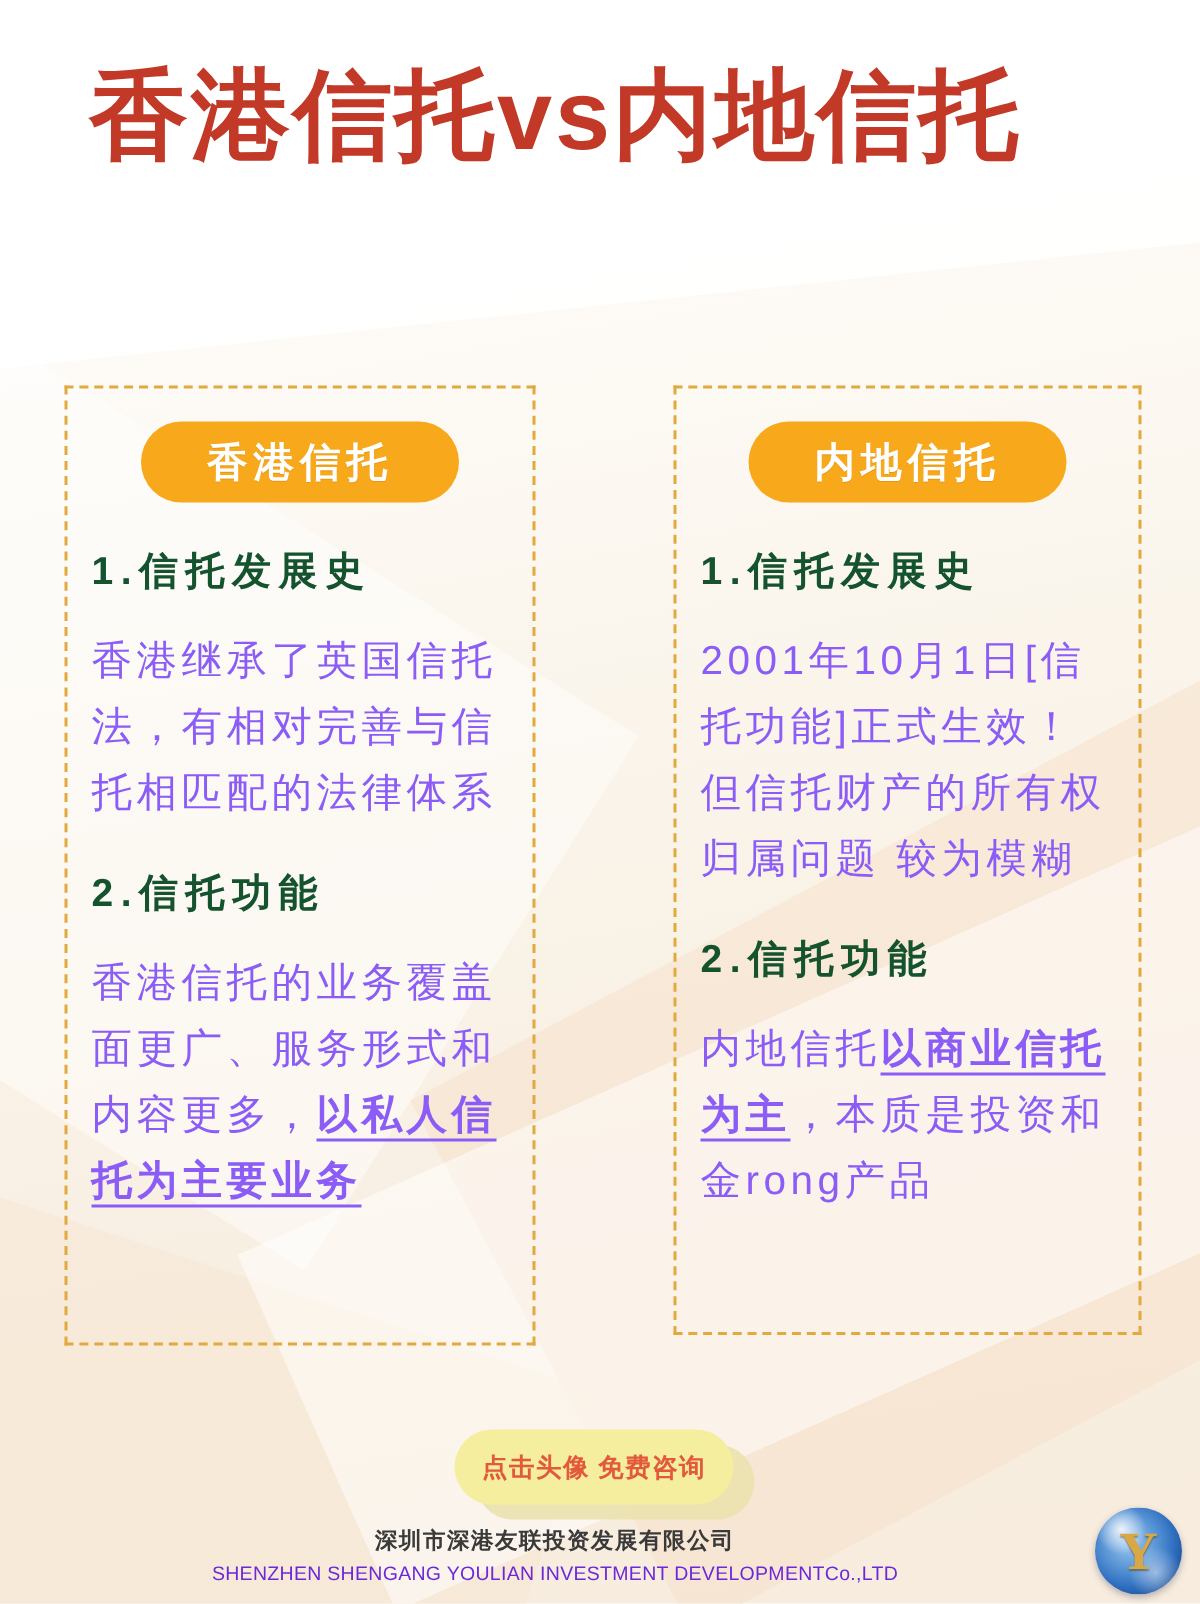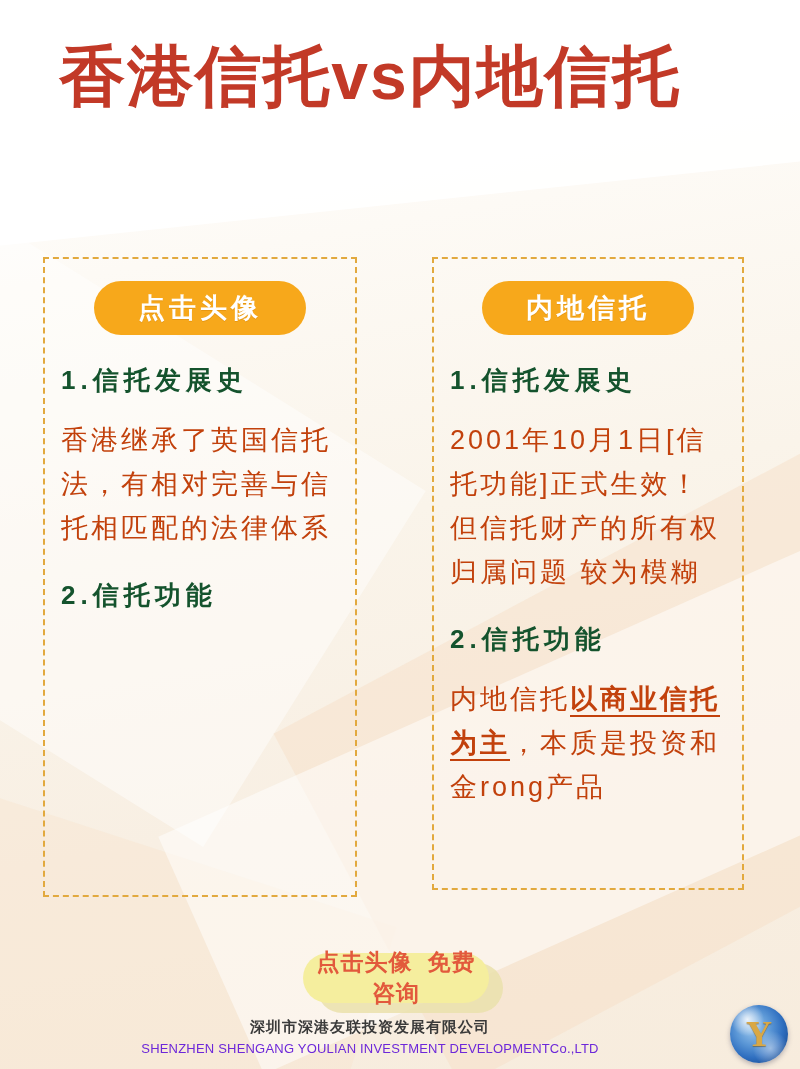--- a/index.html
+++ b/index.html
@@ -21,52 +21,52 @@
     text-align:center;font-size:66px;line-height:92px;font-weight:900;
     color:#C23927;letter-spacing:2px;margin:0;
   }
 
   .column-box{
     position:absolute;box-sizing:border-box;
     border:2px dashed #E2A93E;
     padding:22px 14px 0 14px;
   }
   .box-left{left:43px;top:257px;width:314px;height:640px;}
-  .box-right{left:432px;top:257px;width:312px;height:633px;}
+  .box-right{left:449px;top:257px;width:312px;height:633px;}
 
   .column-badge{
     width:212px;height:54px;margin:0 auto;
     background:#F7A81B;border-radius:28px;
     display:flex;align-items:center;justify-content:center;
     color:#ffffff;font-size:27px;font-weight:bold;letter-spacing:4px;
     text-shadow:0 1px 0 rgba(200,120,0,.35);
   }
   .section-heading{
     margin:28px 0 0 2px;
     color:#14532d;font-size:26px;font-weight:bold;letter-spacing:5px;
   }
   .section-body{
     margin:20px 0 0 2px;
-    color:#c2410c;font-size:27px;line-height:44px;letter-spacing:3px;
+    color:#8b5cf6;font-size:27px;line-height:44px;letter-spacing:3px;
     word-break:break-all;
   }
   .underline-strong{
     font-weight:bold;
     text-decoration:underline;
     text-decoration-thickness:2px;
     text-underline-offset:7px;
   }
 
   .cta-button{
     position:absolute;left:303px;top:953px;width:186px;height:50px;
     background:#F5EE9E;border-radius:26px;border:none;
     display:flex;align-items:center;justify-content:center;
-    color:#E2593C;font-size:23px;font-weight:bold;letter-spacing:1px;
+    color:#E2593C;font-size:17px;font-weight:bold;letter-spacing:1px;
     cursor:pointer;z-index:2;
-    font-family:Liberation Mono, monospace;
+    font-family:Liberation Serif, serif;
   }
   .cta-shadow{
     position:absolute;left:317px;top:963px;width:186px;height:50px;
     background:#EAE0AC;border-radius:26px;z-index:1;opacity:.85;
   }
 
   .footer{
     position:absolute;left:0;top:1018px;width:740px;text-align:center;z-index:2;
   }
   .footer-cn{font-size:15px;font-weight:bold;color:#3A3A3A;letter-spacing:1px;margin:0 0 4px 0;}
@@ -93,26 +93,27 @@
 
 <div class="bg-shape shape-top-white"></div>
 <div class="bg-shape shape-white-mid"></div>
 <div class="bg-shape shape-peach-right"></div>
 <div class="bg-shape shape-peach-left"></div>
 <div class="bg-shape shape-white-streak"></div>
 
 <h1 class="page-title">香港信托vs内地信托</h1>
 
 <section class="column-box box-left">
-  <div class="column-badge">点击头像</div>
+  <div class="column-badge">香港信托</div>
 
   <div class="section-heading">1.信托发展史</div>
   <div class="section-body"><span>香港继承了英国信托法，有相对完善与信托相匹配的法律体系</span><span class="underline-strong"></span><span></span></div>
 
   <div class="section-heading">2.信托功能</div>
+  <div class="section-body"><span>香港信托的业务覆盖面更广、服务形式和内容更多，</span><span class="underline-strong">以私人信托为主要业务</span><span></span></div>
 </section>
 
 <section class="column-box box-right">
   <div class="column-badge">内地信托</div>
 
   <div class="section-heading">1.信托发展史</div>
   <div class="section-body"><span>2001年10月1日[信托功能]正式生效！但信托财产的所有权归属问题 较为模糊</span><span class="underline-strong"></span><span></span></div>
 
   <div class="section-heading">2.信托功能</div>
   <div class="section-body"><span>内地信托</span><span class="underline-strong">以商业信托为主</span><span>，本质是投资和金rong产品</span></div>

